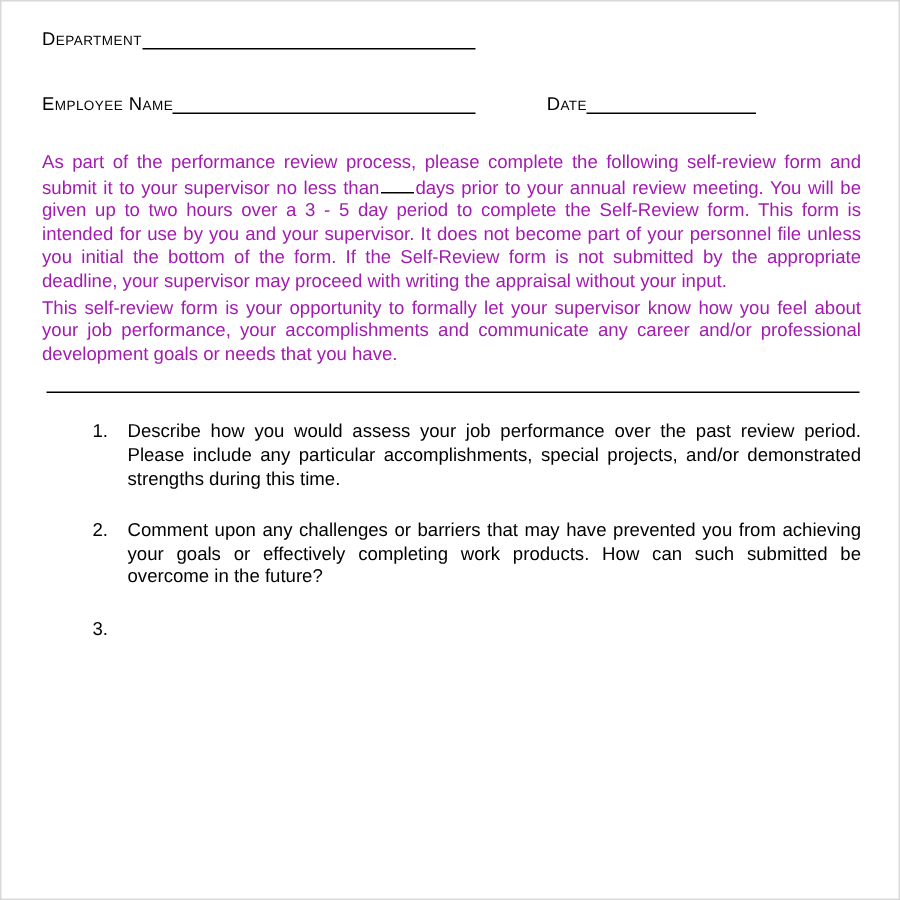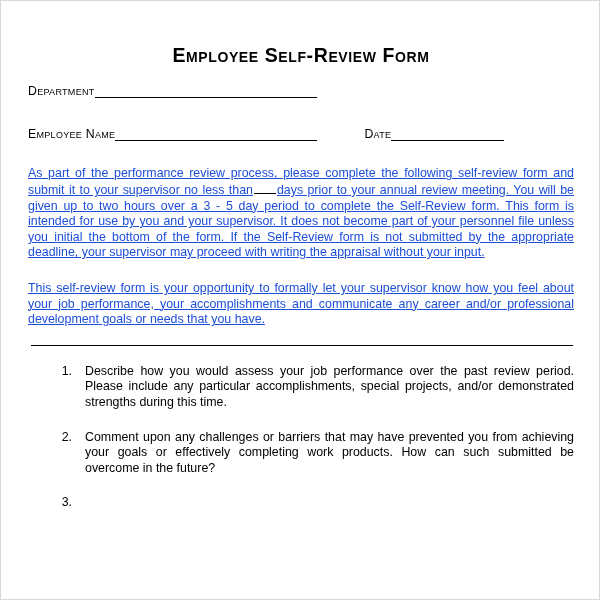--- a/index.html
+++ b/index.html
@@ -63,28 +63,27 @@
     height: 12px;
   }
   .field-line.name-line { width: 202px; }
   .field-line.date-line { width: 113px; }
   .field-line.dept-line { width: 222px; }
   .field-gap { display: inline-block; width: 47px; }
 
   .body-para {
     font-size: 12.4px;
     line-height: 15.6px;
-    color: #1d4ed8;
+    color: #a21caf;
     text-align: justify;
     margin: 0;
     padding: 0;
-    text-decoration: underline;
   }
   .body-para.first { margin-top: 25px; }
-  .body-para.second { margin-top: 20px; }
+  .body-para.second { margin-top: 2px; }
 
   .blank-inline {
     display: inline-block;
     width: 22px;
     border-bottom: 1.3px solid #000000;
     height: 11px;
     vertical-align: baseline;
     margin: 0 1px;
   }
 
@@ -123,21 +122,20 @@
     width: 18px;
   }
   .q-text { display: block; }
 </style>
 </head>
 <body>
 
 <div class="page">
   <div class="doc">
 
-    <h1 class="doc-title">Employee Self-Review Form</h1>
 
     <div class="field-row second">
       <span class="field-label">Department</span><span class="field-line dept-line"></span>
     </div>
 
     <div class="field-row">
       <span class="field-label">Employee Name</span><span class="field-line name-line"></span><span class="field-gap"></span><span class="field-label">Date</span><span class="field-line date-line"></span>
     </div>
 
     <p class="body-para first"><span>As part of the performance review process, please complete the following self-review form and submit it to your supervisor no less than</span><span class="blank-inline"></span><span>days prior to your annual review meeting.  You will be given up to two hours over a 3 - 5 day period to complete the Self-Review form.  This form is intended for use by you and your supervisor.  It does not become part of your personnel file unless you initial the bottom of the form.  If the Self-Review form is not submitted by the appropriate deadline, your supervisor may proceed with writing the appraisal without your input.</span></p>

